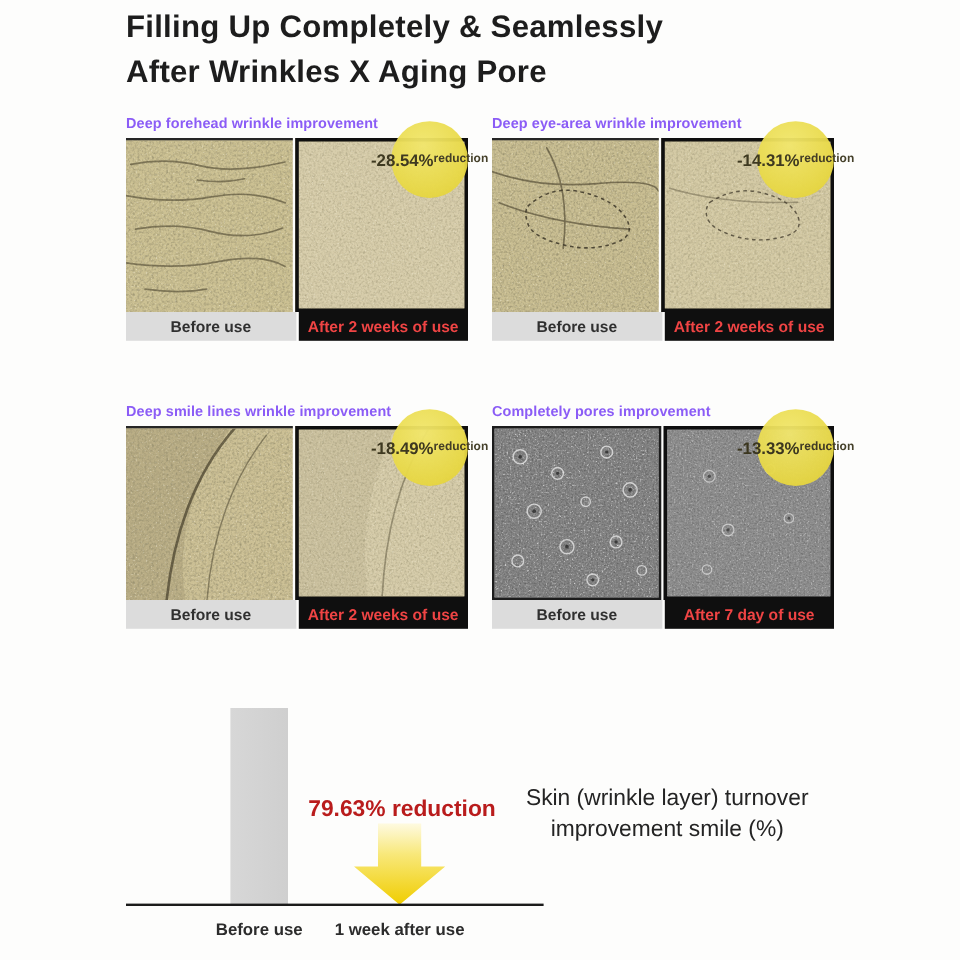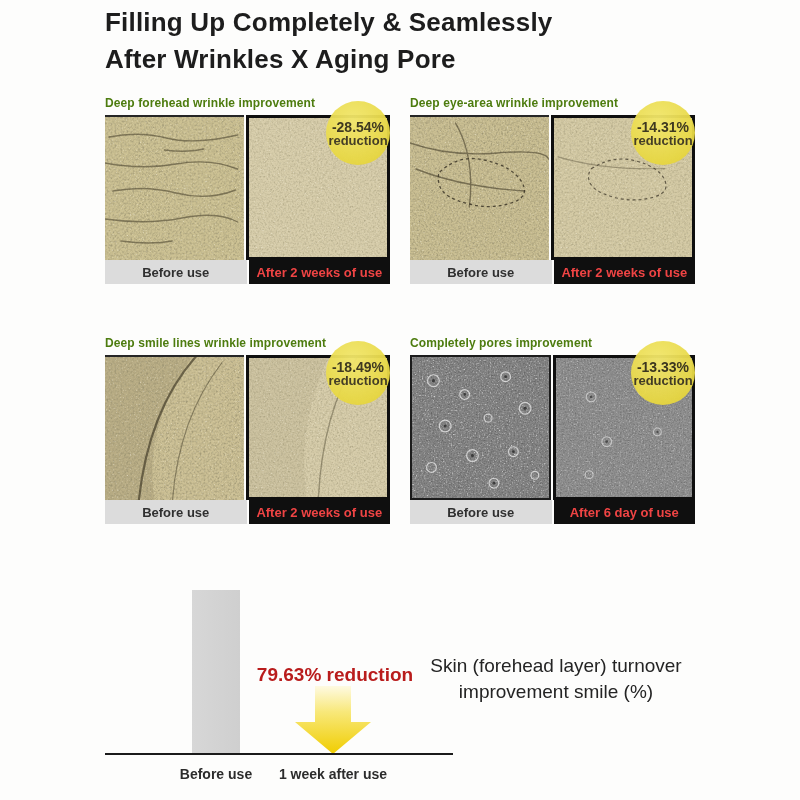--- a/index.html
+++ b/index.html
@@ -3,33 +3,33 @@
 <meta charset="utf-8">
 <style>
   html,body{margin:0;padding:0;background:#ffffff;}
   .page{position:relative;width:800px;height:800px;background:#fdfdfc;overflow:hidden;
         font-family:"Liberation Sans", sans-serif;color:#1c1c1c;}
   .title{position:absolute;left:105px;top:4px;font-size:26px;line-height:37px;
          font-weight:600;letter-spacing:.2px;color:#1d1d1d;}
   .grid{position:absolute;left:105px;top:96px;width:590px;display:grid;
         grid-template-columns:285px 285px;column-gap:20px;row-gap:52px;}
   .panel{width:285px;}
-  .panel-heading{font-size:12px;font-weight:700;color:#4d7c0f;height:16px;margin-bottom:3px;
+  .panel-heading{font-size:12px;font-weight:700;color:#8b5cf6;height:16px;margin-bottom:3px;
                  letter-spacing:.1px;}
   .pair{position:relative;display:flex;height:145px;}
   .cell{position:relative;flex:1;overflow:hidden;background:#cfc49c;}
   .cell svg.tex{position:absolute;left:0;top:0;width:100%;height:100%;display:block;}
   .cell.before{border-top:2px solid #262626;}
   .cell.after{border:3px solid #0f0f0f;margin-left:2px;}
   .badge{position:absolute;right:0;top:-14px;width:64px;height:64px;border-radius:50%;
          background:radial-gradient(circle at 42% 32%, #f2e76d 0%, #e8d843 70%, #e2ce32 100%);
-         display:flex;flex-direction:column;align-items:center;justify-content:center;
+         display:flex;flex-direction:row;align-items:center;justify-content:center;
          z-index:3;opacity:.95;}
   .badge-value{font-size:14px;font-weight:800;color:#37321a;line-height:15px;}
-  .badge-sub{font-size:13px;font-weight:700;color:#3d3720;line-height:12px;}
+  .badge-sub{font-size:10px;font-weight:700;color:#3d3720;line-height:12px;}
   .labels{display:flex;height:24px;}
   .label-before{flex:1;display:flex;align-items:center;justify-content:center;
         background:#dcdcdc;color:#303030;font-size:13px;font-weight:700;}
   .label-after{flex:1;display:flex;align-items:center;justify-content:center;
         background:#0f0f0f;color:#ef4444;font-size:13px;font-weight:700;margin-left:2px;}
   .chart{position:absolute;left:0;top:560px;width:800px;height:240px;}
   .bar{position:absolute;left:192px;top:30px;width:48px;height:165px;
        background:linear-gradient(90deg,#d7d7d7,#cfcfcf);}
   .axis{position:absolute;left:105px;top:193px;width:348px;height:2px;background:#1b1b1b;}
   .reduction-text{position:absolute;left:255px;top:104px;width:160px;text-align:center;
@@ -246,35 +246,35 @@
             </g>
           </svg>
         </div>
         <div class="badge">
           <span class="badge-value">-13.33%</span>
           <span class="badge-sub">reduction</span>
         </div>
       </div>
       <div class="labels">
         <div class="label-before">Before use</div>
-        <div class="label-after">After 6 day of use</div>
+        <div class="label-after">After 7 day of use</div>
       </div>
     </section>
   </div>
 
   <div class="chart">
     <div class="bar"></div>
     <div class="reduction-text">79.63% reduction</div>
     <div class="arrow-wrap">
       <svg viewBox="0 0 76 68" width="76" height="68">
         <polygon points="20,0 56,0 56,36 76,36 38,68 0,36 20,36" fill="url(#arrowGrad)"></polygon>
       </svg>
     </div>
     <div class="axis"></div>
     <div class="chart-title">
-      <div>Skin (forehead layer) turnover</div>
+      <div>Skin (wrinkle layer) turnover</div>
       <div>improvement smile (%)</div>
     </div>
     <div class="xlab before">Before use</div>
     <div class="xlab after">1 week after use</div>
   </div>
 
 </div>
 
 </body></html>

